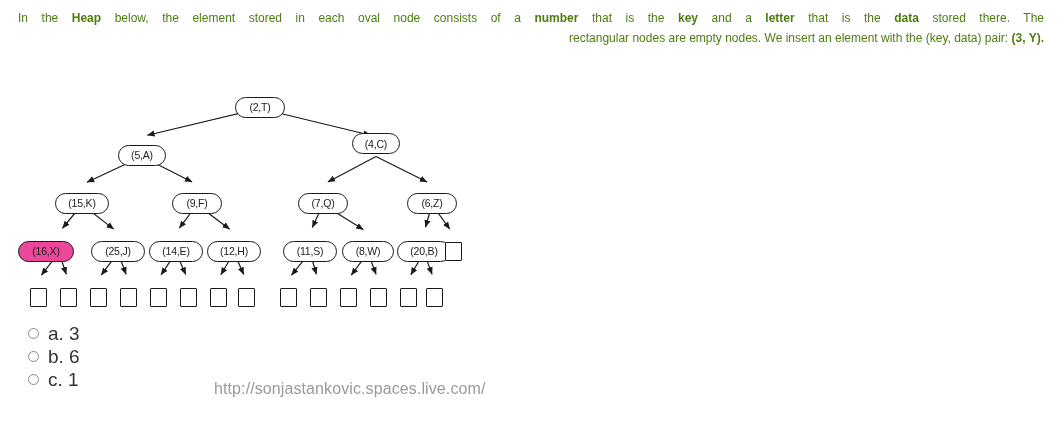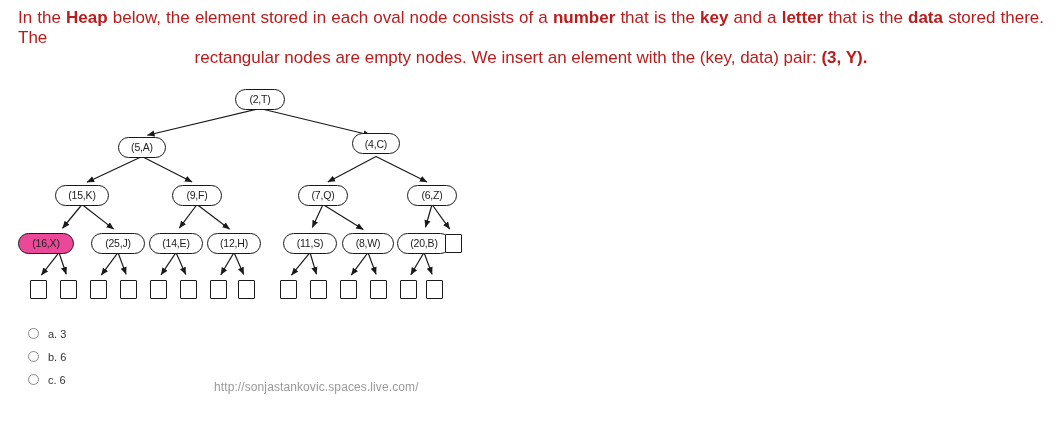--- a/index.html
+++ b/index.html
@@ -15,31 +15,31 @@
     color: #1a1a1a;
     overflow: hidden;
   }
 
   
   #question-text {
     position: absolute;
     left: 18px;
     top: 8px;
     width: 1026px;
-    font-size: 17px;
+    font-size: 12px;
     line-height: 20px;
-    color: #b91c1c;
+    color: #4d7c0f;
   }
   #question-text .line1 {
     text-align: justify;
     text-align-last: justify;
   }
   #question-text .line2,
   #question-text .line3 {
-    text-align: center;
+    text-align: right;
   }
   #question-text b { font-weight: bold; }
 
   
   #heap-diagram {
     position: absolute;
     left: 0;
     top: 78px;
     width: 520px;
     height: 240px;
@@ -57,33 +57,34 @@
     border: 1.4px solid #1a1a1a;
     background: #ffffff;
     font-size: 10.5px;
     color: #222222;
     text-align: center;
     white-space: nowrap;
     display: flex;
     align-items: center;
     justify-content: center;
     letter-spacing: -0.2px;
+    margin-top: 8px;
   }
   .node.oval {
     border-radius: 11px;
     height: 21px;
   }
   .node.rect {
     border-radius: 1px;
   }
   #watermark {
     position: absolute;
     left: 214px;
     top: 302px;
-    font-size: 12px;
+    font-size: 16px;
     color: #9a9a9a;
     letter-spacing: 0.1px;
     white-space: nowrap;
   }
 
   
   #answer-list {
     position: absolute;
     left: 28px;
     top: 322px;
@@ -98,21 +99,21 @@
     width: 11px;
     height: 11px;
     border: 1.2px solid #8a8a8a;
     border-radius: 50%;
     background: #ffffff;
     box-sizing: border-box;
     flex: 0 0 auto;
   }
   .answer-label {
     margin-left: 9px;
-    font-size: 11px;
+    font-size: 19px;
     color: #333333;
   }
 </style>
 </head>
 <body>
 
 <div id="question-text">
   <div class="line1"><span>In the </span><b>Heap</b><span> below, the element stored in each oval node consists of a </span><b>number</b><span> that is the </span><b>key</b><span> and a </span><b>letter</b><span> that is the </span><b>data</b><span> stored there. The</span></div>
   <div class="line2"><span>rectangular nodes are empty nodes.  We insert an element with the (key, data) pair: </span><b>(3, Y).</b></div>
 </div>
@@ -151,21 +152,21 @@
         <line x1="310" y1="174.5" x2="316.43751418669746" y2="196.22661038010386" marker-end="url(#arrow)"></line>
         <line x1="368" y1="174.5" x2="351.27375152844155" y2="197.0804354366039" marker-end="url(#arrow)"></line>
         <line x1="368" y1="174.5" x2="376.08977104297026" y2="196.34238181601964" marker-end="url(#arrow)"></line>
         <line x1="424" y1="174.5" x2="410.8039131466595" y2="196.76839656501204" marker-end="url(#arrow)"></line>
         <line x1="424" y1="174.5" x2="432.08977104297026" y2="196.34238181601964" marker-end="url(#arrow)"></line>
       </g>
   </svg>
   <div id="node-layer">
       <div class="node oval" style="left: 235px; top: 10.5px; width: 50px; height: 21px; border-color: rgb(26, 26, 26); background: rgb(255, 255, 255); color: rgb(34, 34, 34);">(2,T)</div>
       <div class="node oval" style="left: 118px; top: 58.5px; width: 48px; height: 21px; border-color: rgb(26, 26, 26); background: rgb(255, 255, 255); color: rgb(34, 34, 34);">(5,A)</div>
-      <div class="node oval" style="left: 352px; top: 55px; width: 48px; height: 21px; border-color: rgb(26, 26, 26); background: rgb(255, 255, 255); color: rgb(34, 34, 34);">(4,C)</div>
+      <div class="node oval" style="left: 352px; top: 47px; width: 48px; height: 21px; border-color: rgb(26, 26, 26); background: rgb(255, 255, 255); color: rgb(34, 34, 34);">(4,C)</div>
       <div class="node oval" style="left: 55px; top: 106.5px; width: 54px; height: 21px; border-color: rgb(26, 26, 26); background: rgb(255, 255, 255); color: rgb(34, 34, 34);">(15,K)</div>
       <div class="node oval" style="left: 172px; top: 106.5px; width: 50px; height: 21px; border-color: rgb(26, 26, 26); background: rgb(255, 255, 255); color: rgb(34, 34, 34);">(9,F)</div>
       <div class="node oval" style="left: 298px; top: 106.5px; width: 50px; height: 21px; border-color: rgb(26, 26, 26); background: rgb(255, 255, 255); color: rgb(34, 34, 34);">(7,Q)</div>
       <div class="node oval" style="left: 407px; top: 106.5px; width: 50px; height: 21px; border-color: rgb(26, 26, 26); background: rgb(255, 255, 255); color: rgb(34, 34, 34);">(6,Z)</div>
       <div class="node oval" style="left: 18px; top: 154.5px; width: 56px; height: 21px; border-color: rgb(26, 26, 26); background: #ec4899; color: rgb(34, 34, 34);">(16,X)</div>
       <div class="node oval" style="left: 91px; top: 154.5px; width: 54px; height: 21px; border-color: rgb(26, 26, 26); background: rgb(255, 255, 255); color: rgb(34, 34, 34);">(25,J)</div>
       <div class="node oval" style="left: 149px; top: 154.5px; width: 54px; height: 21px; border-color: rgb(26, 26, 26); background: rgb(255, 255, 255); color: rgb(34, 34, 34);">(14,E)</div>
       <div class="node oval" style="left: 207px; top: 154.5px; width: 54px; height: 21px; border-color: rgb(26, 26, 26); background: rgb(255, 255, 255); color: rgb(34, 34, 34);">(12,H)</div>
       <div class="node oval" style="left: 283px; top: 154.5px; width: 54px; height: 21px; border-color: rgb(26, 26, 26); background: rgb(255, 255, 255); color: rgb(34, 34, 34);">(11,S)</div>
       <div class="node oval" style="left: 342px; top: 154.5px; width: 52px; height: 21px; border-color: rgb(26, 26, 26); background: rgb(255, 255, 255); color: rgb(34, 34, 34);">(8,W)</div>
@@ -193,15 +194,15 @@
     <div class="answer-row">
       <span class="radio"></span>
       <span class="answer-label">a. 3</span>
     </div>
     <div class="answer-row">
       <span class="radio"></span>
       <span class="answer-label">b. 6</span>
     </div>
     <div class="answer-row">
       <span class="radio"></span>
-      <span class="answer-label">c. 6</span>
+      <span class="answer-label">c. 1</span>
     </div>
   </div>
 
 </body></html>

